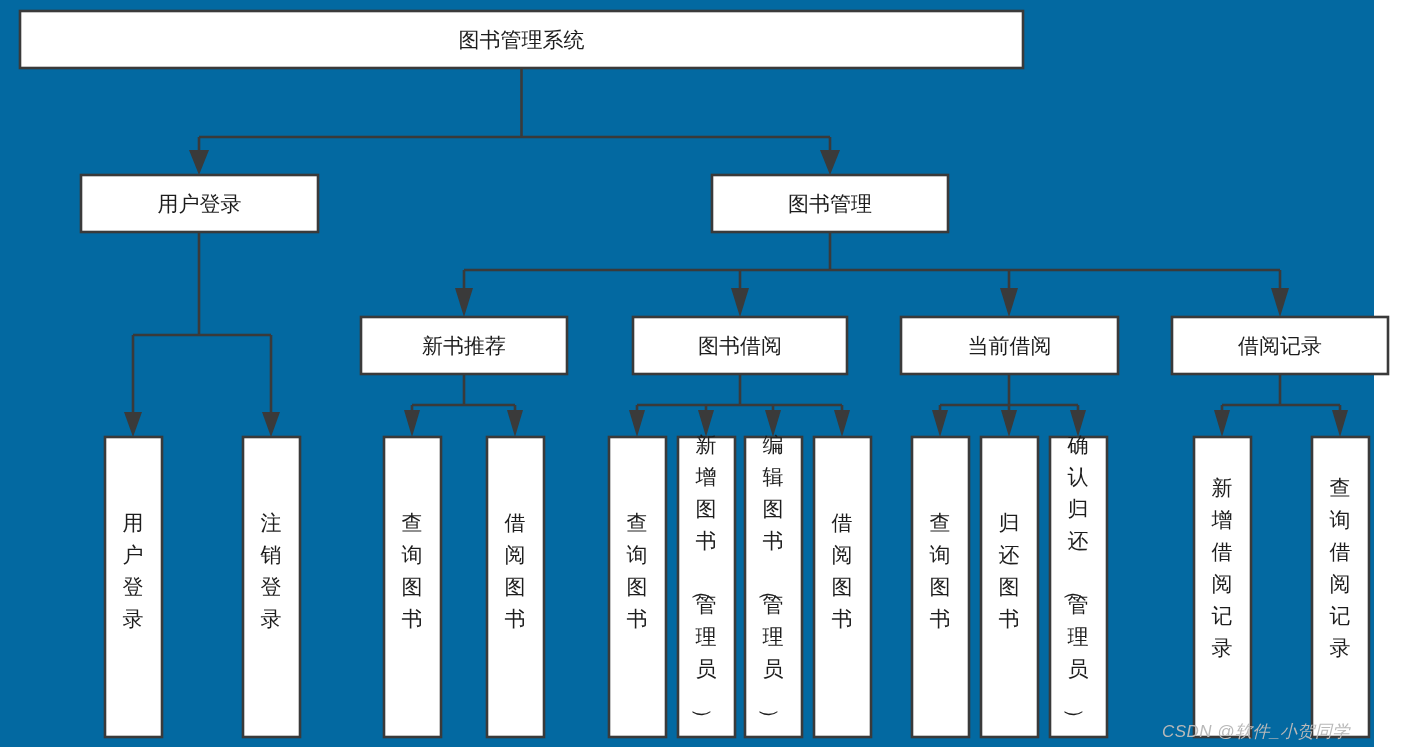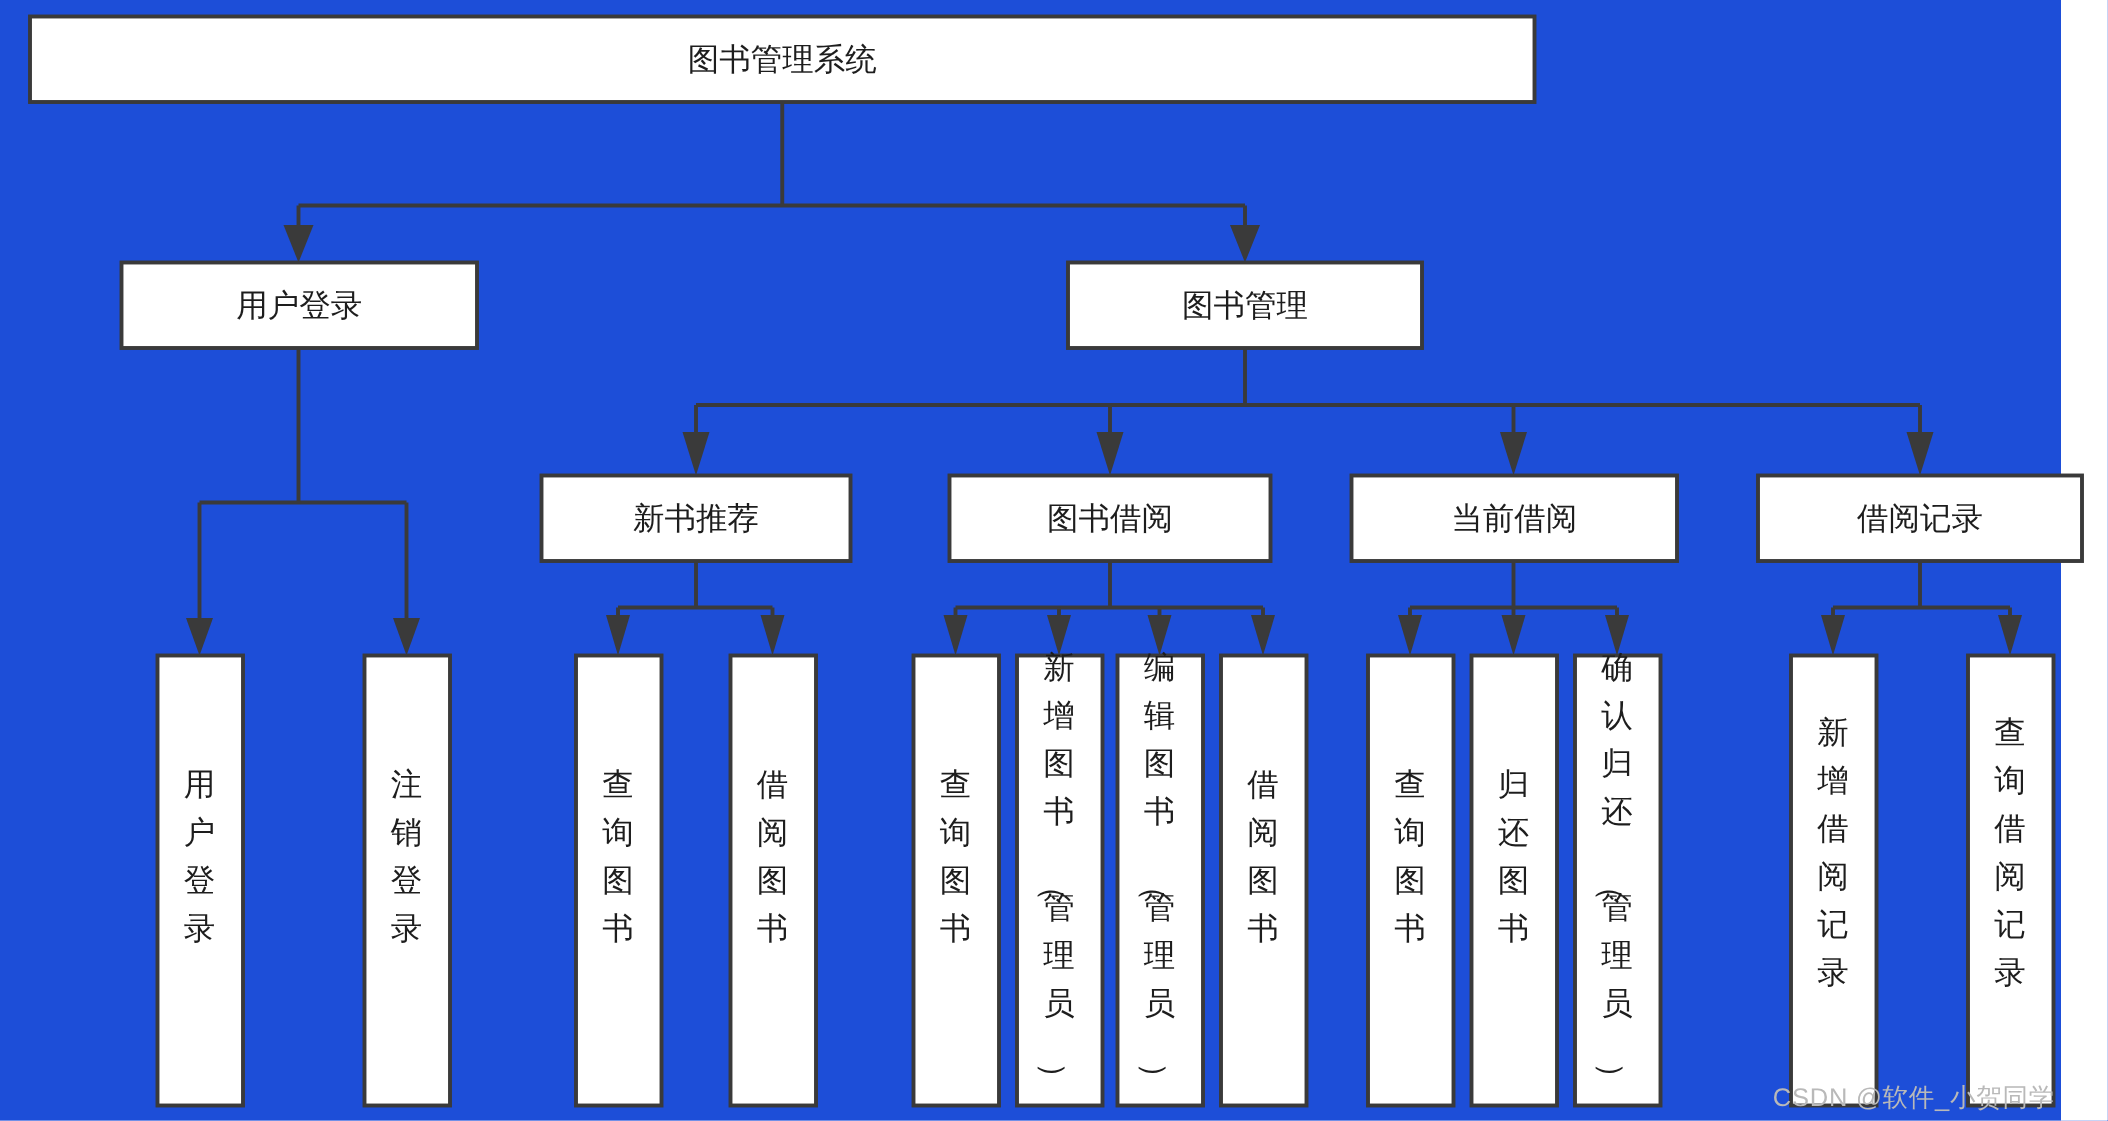--- a/index.html
+++ b/index.html
@@ -11,21 +11,21 @@
   body {
     width: 1405px;
     height: 747px;
     overflow: hidden;
     font-family: "Liberation Sans", "DejaVu Sans", sans-serif;
   }
   #diagram-root {
     position: relative;
     width: 1374px;
     height: 747px;
-    background: #1d4ed8;
+    background: #0369a1;
   }
   svg.diagram-canvas {
     position: absolute;
     top: 0;
     left: 0;
     width: 1405px;
     height: 747px;
     display: block;
   }
   .node-box {
@@ -53,28 +53,29 @@
   }
   .node-label-v {
     font-family: "Liberation Sans", "DejaVu Sans", sans-serif;
     font-size: 21px;
     fill: #1d1d1d;
     text-anchor: middle;
     white-space: pre;
   }
   .watermark-text {
     position: absolute;
-    right: 4px;
+    right: 24px;
     bottom: 4px;
     font-family: "Liberation Sans", "DejaVu Sans", sans-serif;
     font-size: 17px;
     color: #b9b9b9;
     letter-spacing: 0.5px;
     pointer-events: none;
     user-select: none;
+    font-style: italic;
   }
 </style>
 </head>
 <body>
 
 <div id="diagram-root">
 
   <svg class="diagram-canvas" viewBox="0 0 1405 747" xmlns="http://www.w3.org/2000/svg">
 
     <g>

